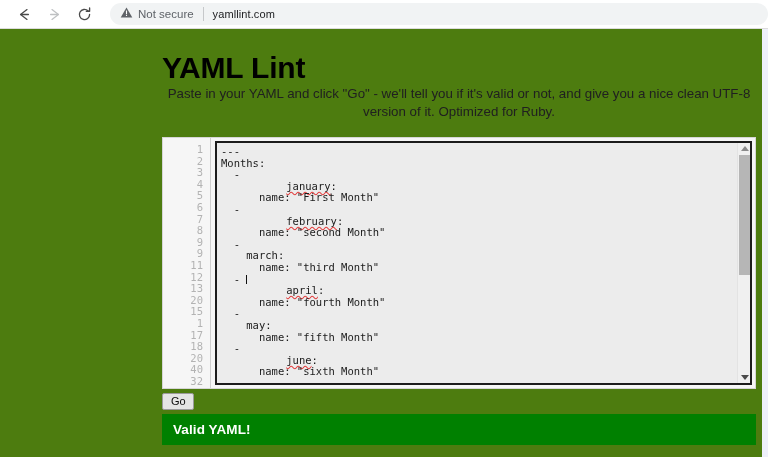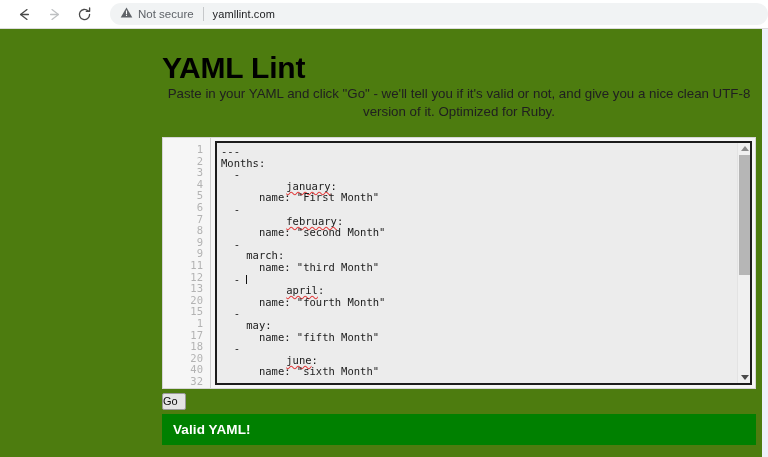--- a/index.html
+++ b/index.html
@@ -151,21 +151,21 @@
   
   #go-row{
     margin-top:4px; height:17px; display:flex; align-items:flex-start;
   }
   #go-button{
     font-family:"Liberation Sans", sans-serif;
     font-size:11px; color:#0b0b0b;
     background:#e4e4e4;
     border:1px solid #9a9a9a;
     border-radius:2px;
-    padding:1px 7px 2px 0;
+    padding:1px 7px 2px 8px;
     line-height:12px;
     cursor:pointer;
   }
 
   
   #result-banner{
     margin-top:4px;
     width:594px; height:31px;
     background:#008000;
     display:flex; align-items:center;

